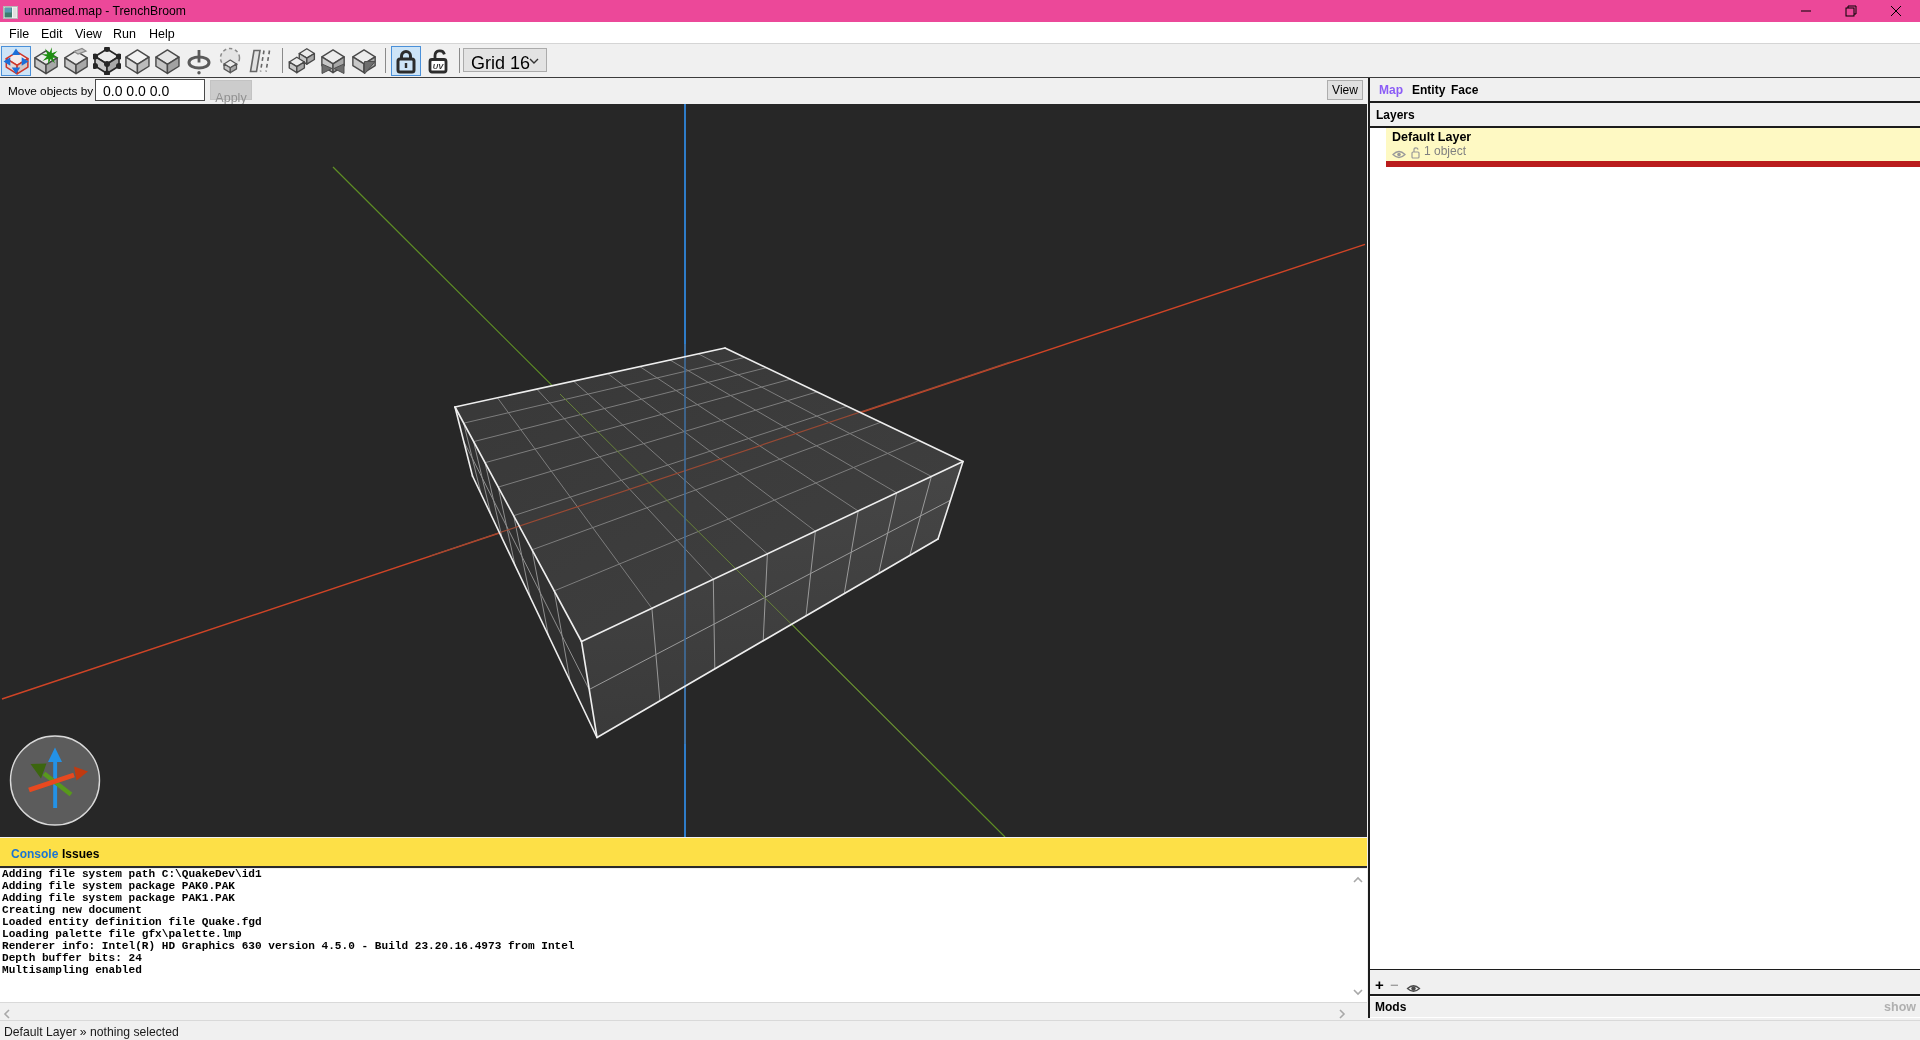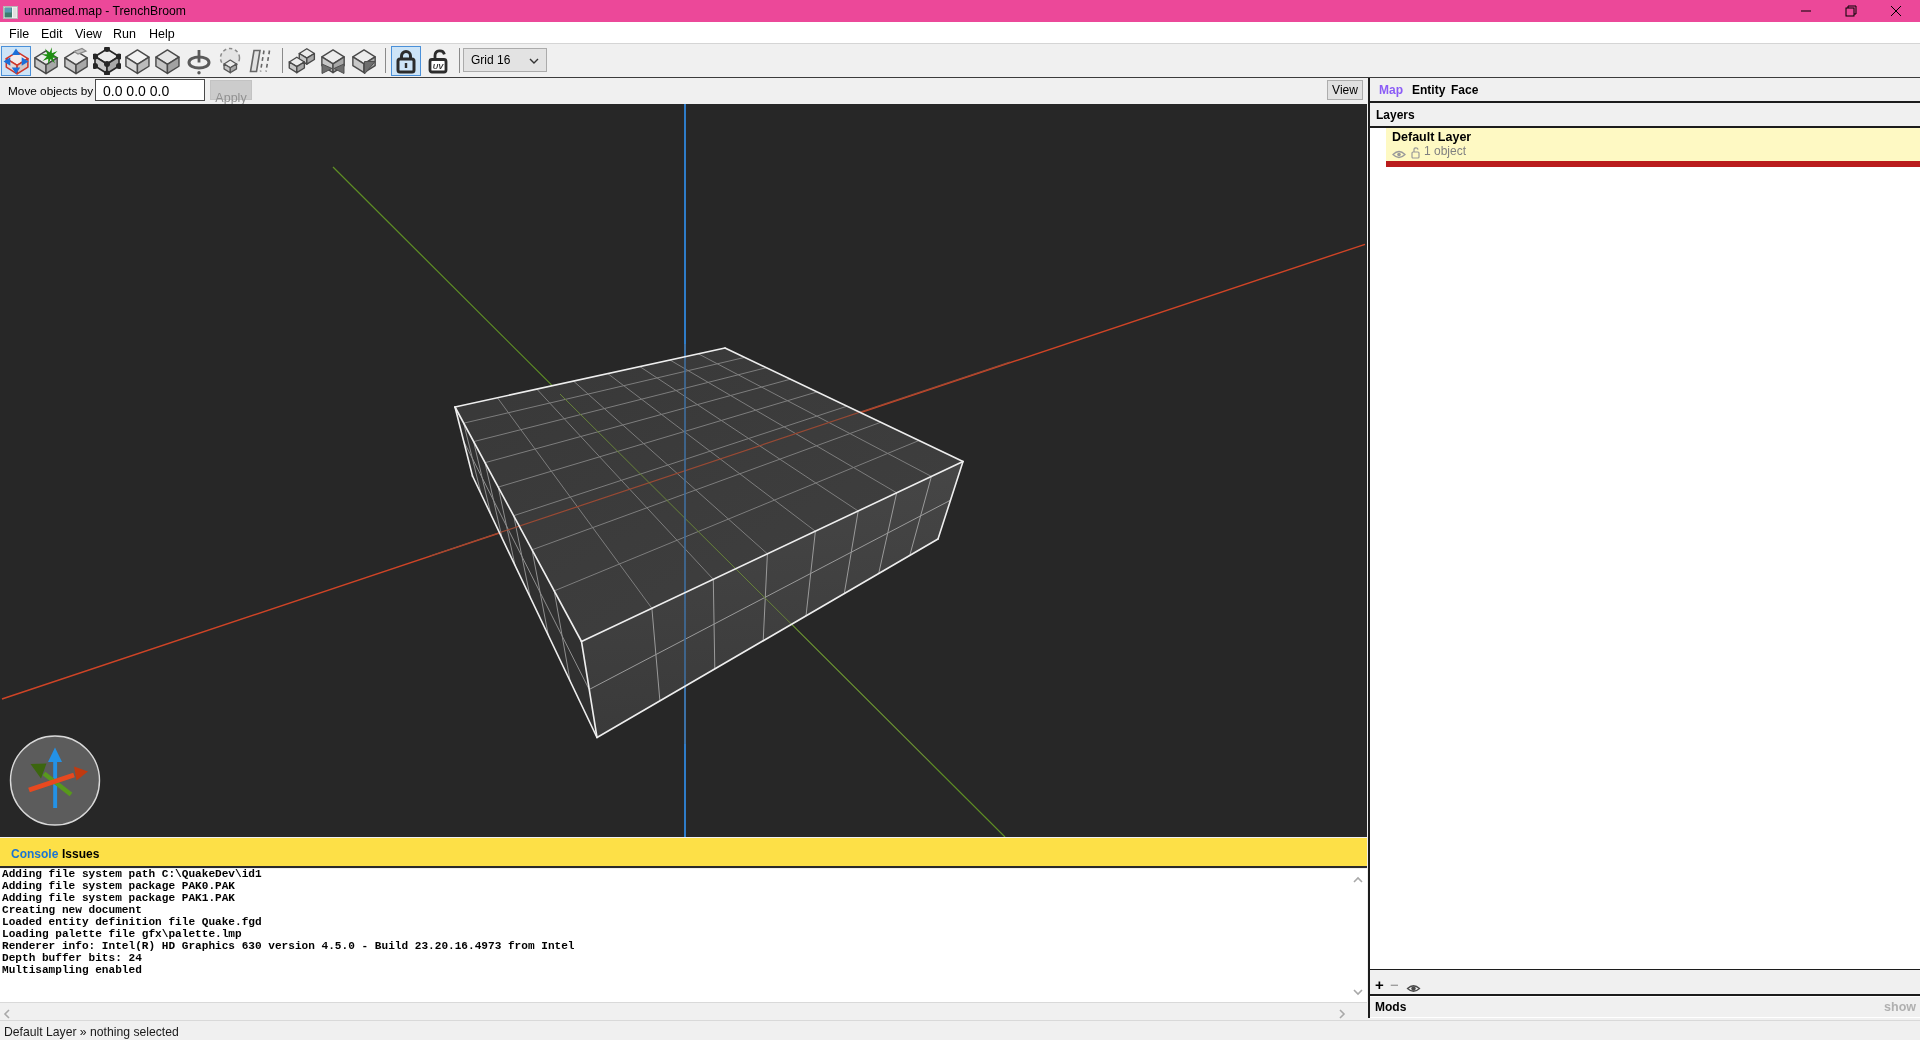--- a/index.html
+++ b/index.html
@@ -4,21 +4,21 @@
 html,body { width:1920px; height:1040px; overflow:hidden; font-family:"Liberation Sans",sans-serif; background:#f0f0f0; }
 .abs { position:absolute; }
 #titlebar { left:0; top:0; width:1920px; height:22px; background:#ec4899; }
 #title { left:24px; top:4px; font-size:12.2px; color:#000; }
 #menubar { left:0; top:22px; width:1920px; height:22px; background:#ffffff; border-bottom:1px solid #d5d5d5; }
 .menu { position:absolute; top:5px; font-size:12.5px; color:#000; }
 #toolbar { left:0; top:45px; width:1920px; height:33px; background:#f0f0f0; border-bottom:1px solid #3c3c3c; }
 .tbtn { position:absolute; top:1px; width:30px; height:30px; display:flex; align-items:center; justify-content:center;font-style:italic; }
 .tbtn.sel { background:#cde4f7; border:1px solid #4a90d9; }
 .tsep { position:absolute; top:3px; width:1px; height:25px; background:#8a8a8a; }
-#gridbox { position:absolute; left:463px; top:3px; width:84px; height:24px; background:#e3e3e3; border:1px solid #ababab; font-size:12px; color:#000; padding:4px 0 0 7px; }
+#gridbox { position:absolute; left:463px; top:3px; width:84px; height:24px; background:#e3e3e3; border:1px solid #ababab; font-size:18px; color:#000; padding:4px 0 0 7px; }
 #gridbox svg { position:absolute; right:7px; top:9px; }
 #movebar { left:0; top:78px; width:1367px; height:26px; background:#f0f0f0; }
 #movelabel { left:8px; top:6px; font-size:11.8px; color:#000; }
 #moveinput { left:95px; top:1px; width:110px; height:22px; background:#fff; border:1px solid #4a4a4a; font-size:14px; padding:3px 14px 0 7px; }
 #applybtn { left:210px; top:2px; width:42px; height:20px; background:#cccccc; border:1px solid #c3c3c3; font-size:12.5px; color:#919191; text-align:center; padding-top:10px; }
 #viewbtn { left:1327px; top:2px; width:36px; height:20px; background:#e1e1e1; border:1px solid #adadad; font-size:12px; color:#000; text-align:center; padding-top:2px; }
 #viewport { left:0; top:104px; width:1367px; height:733px; background:#272727; border:2px solid #1777d4; }
 #viewport svg { position:absolute; left:-2px; top:-2px; }
 #constabs { left:0; top:838px; width:1367px; height:30px; background:#fde047; border-bottom:2px solid #2a2a2a; }
 #console { left:0; top:869px; width:1367px; height:133px; background:#ffffff; overflow:hidden; }

